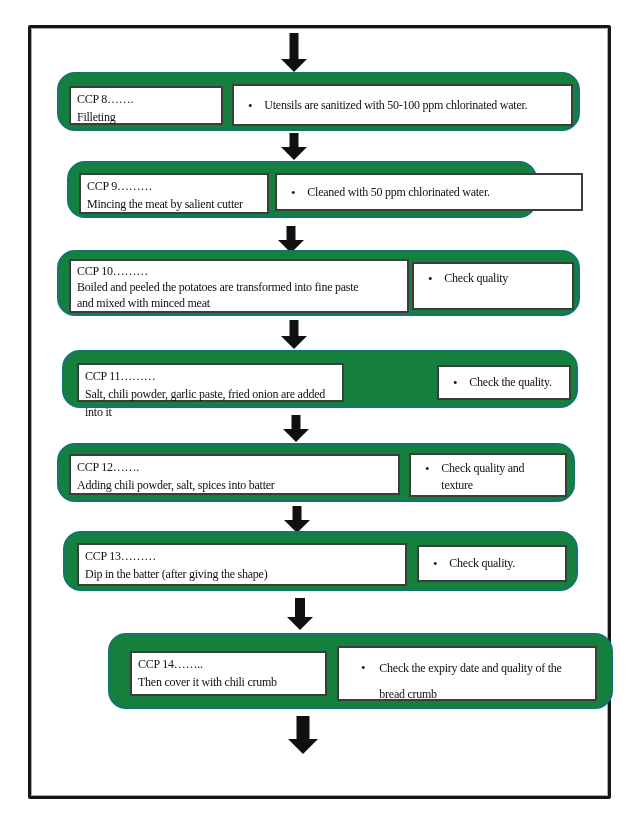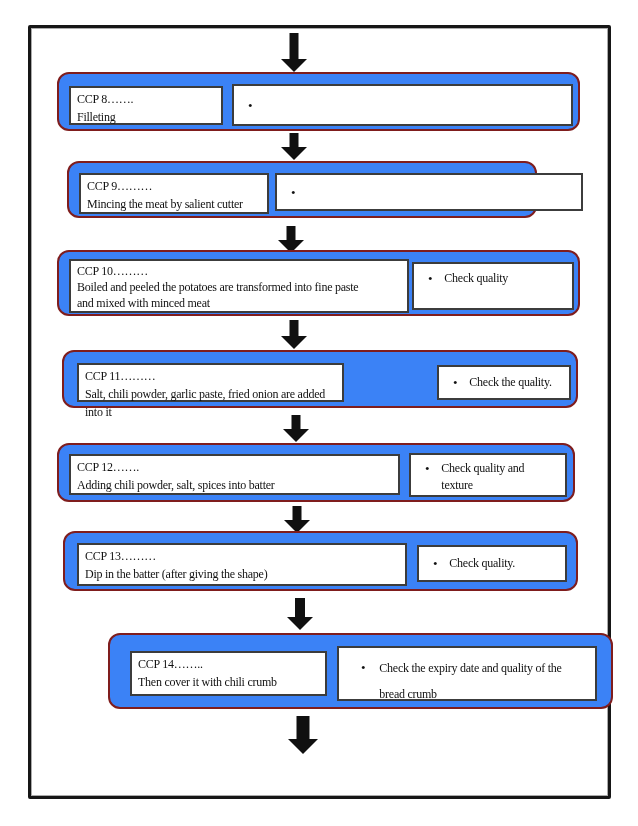--- a/index.html
+++ b/index.html
@@ -7,21 +7,21 @@
     position:relative; width:638px; height:826px; background:#ffffff;
     font-family:"Liberation Serif", serif; color:#111; overflow:hidden;
   }
   .page-border {
     position:absolute; left:28px; top:25px; width:577px; height:768px;
     border:3px solid #161616; box-shadow: inset 0 0 0 1px #ababab; border-radius:2px;
     background:#fff;
   }
   
   .step {
-    position:absolute; border:2px solid #7f1d1d; border-radius:12px; background:#3b82f6;
+    position:absolute; border:2px solid #0f766e; border-radius:18px; background:#15803d;
     box-sizing:border-box;
   }
   .ibox {
     position:absolute; border:2px solid #3c3c3c; background:#fff; box-sizing:border-box;
   }
   .label-box {
     padding:2px 6px; font-size:12px; line-height:18px; letter-spacing:-0.25px;
   }
   .label-box .desc { white-space:pre-line; }
   .note-box {
@@ -128,30 +128,32 @@
       <div class="head"></div>
     </div>
 
   <div class="step row1">
     <div class="ibox label-box">
       <div class="ccp">CCP 8…….</div>
       <div class="desc">Filleting</div>
     </div>
     <div class="ibox note-box">
       <span class="bullet">•</span>
+      <span class="note-text">Utensils are sanitized with 50-100 ppm chlorinated water.</span>
     </div>
   </div>
 
   <div class="step row2">
     <div class="ibox label-box">
       <div class="ccp">CCP 9………</div>
       <div class="desc">Mincing the meat by salient cutter</div>
     </div>
     <div class="ibox note-box">
       <span class="bullet">•</span>
+      <span class="note-text">Cleaned with 50 ppm chlorinated water.</span>
     </div>
   </div>
 
   <div class="step row3">
     <div class="ibox label-box">
       <div class="ccp">CCP 10………</div>
       <div class="desc">Boiled and peeled the potatoes are transformed into fine paste
 and mixed with minced meat</div>
     </div>
     <div class="ibox note-box">

